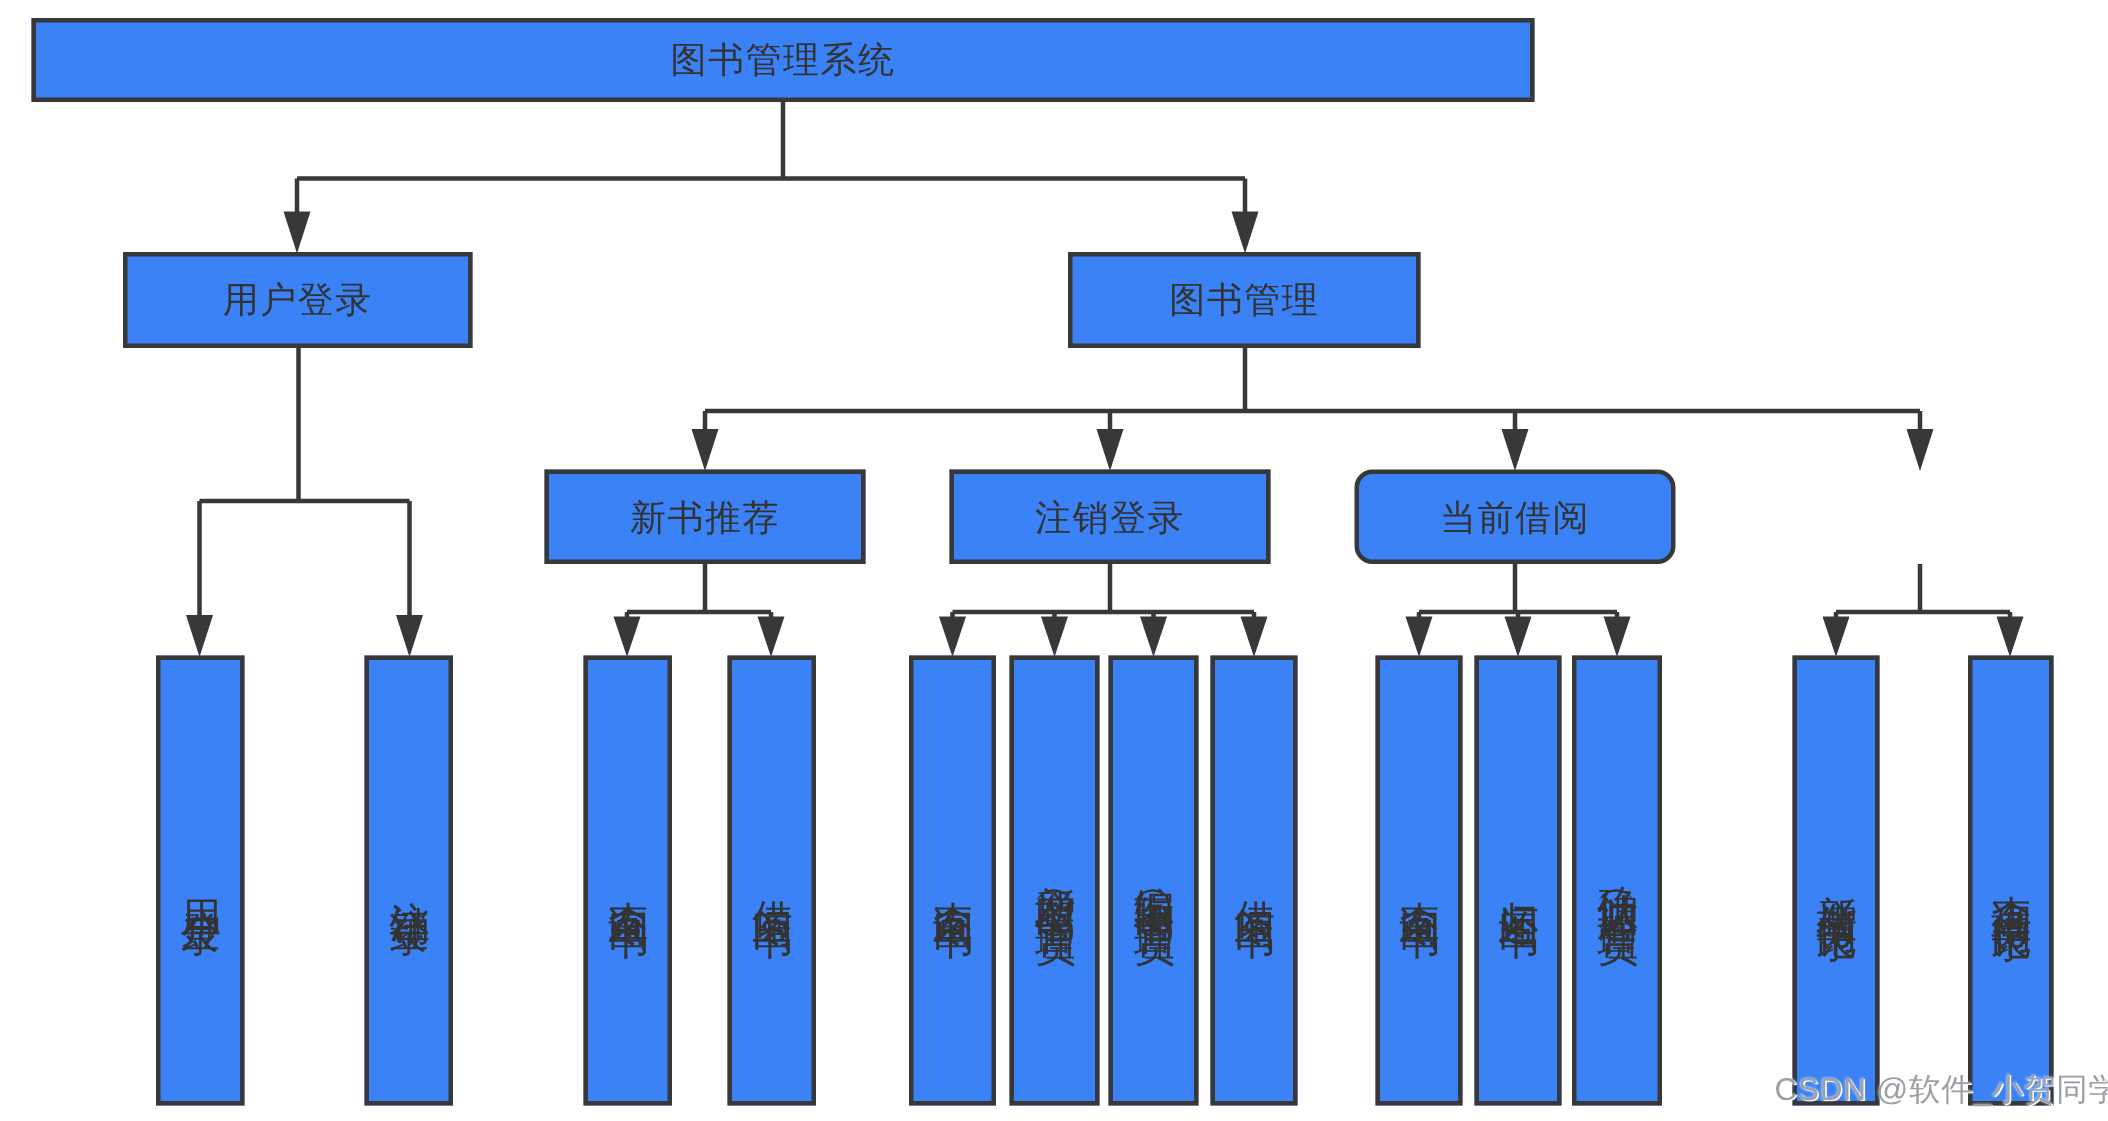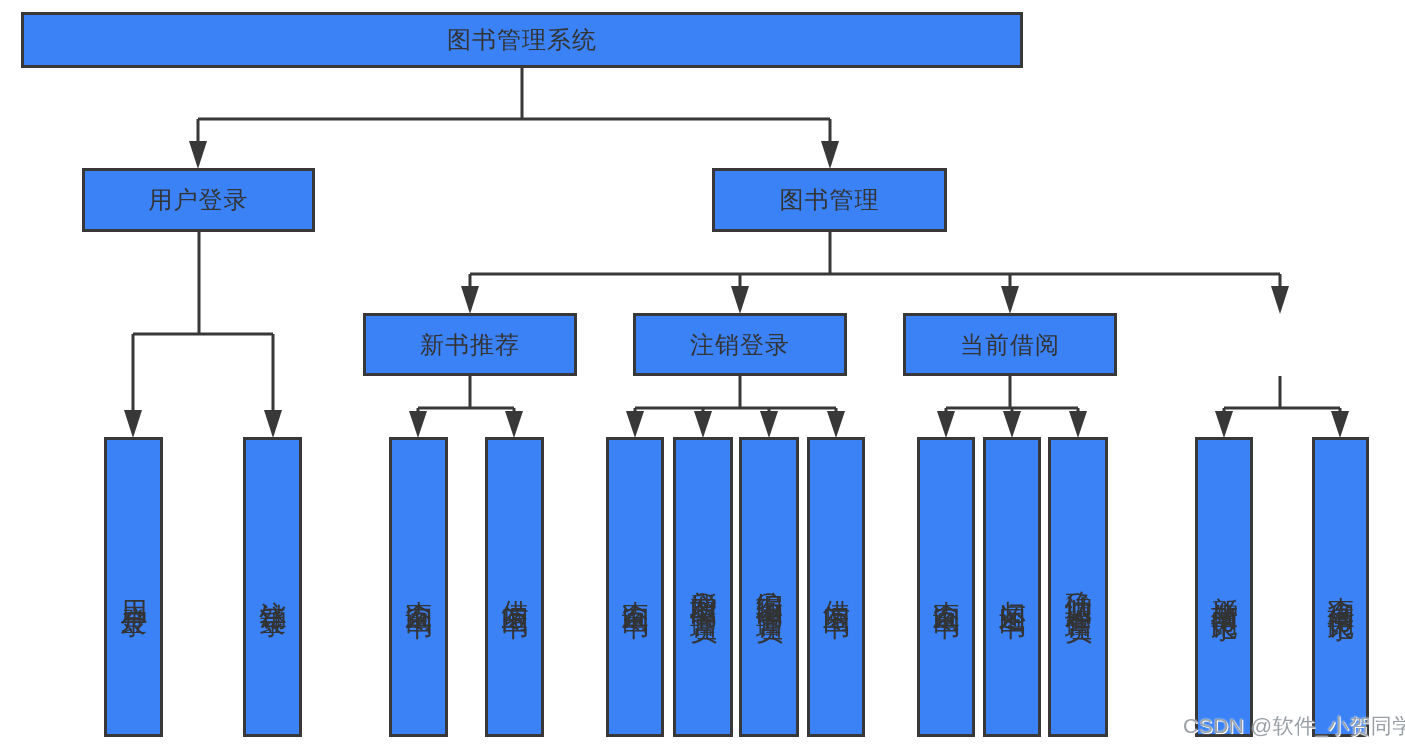--- a/index.html
+++ b/index.html
@@ -104,21 +104,21 @@
     </g>
   </svg>
 
   <div class="node hnode root" style="left:21px;top:12px;width:1002px;height:56px;">图书管理系统</div>
 
   <div class="node hnode" style="left:82px;top:168px;width:233px;height:64px;">用户登录</div>
   <div class="node hnode" style="left:712px;top:168px;width:235px;height:64px;">图书管理</div>
 
   <div class="node hnode" style="left:363px;top:313px;width:214px;height:63px;">新书推荐</div>
   <div class="node hnode" style="left:633px;top:313px;width:214px;height:63px;">注销登录</div>
-  <div class="node hnode" style="left:903px;top:313px;width:214px;height:63px;">当前借阅</div>
+  <div class="node hnode" style="left:903px;top:313px;width:214px;height:63px;border-radius:12px;">当前借阅</div>
 
   <div class="node leaf" style="left:104px;top:437px;width:59px;height:300px;">
     <span>用户登录</span>
   </div>
   <div class="node leaf" style="left:243px;top:437px;width:59px;height:300px;">
     <span>注销登录</span>
   </div>
 
   <div class="node leaf" style="left:389px;top:437px;width:59px;height:300px;">
     <span>查询图书</span>

